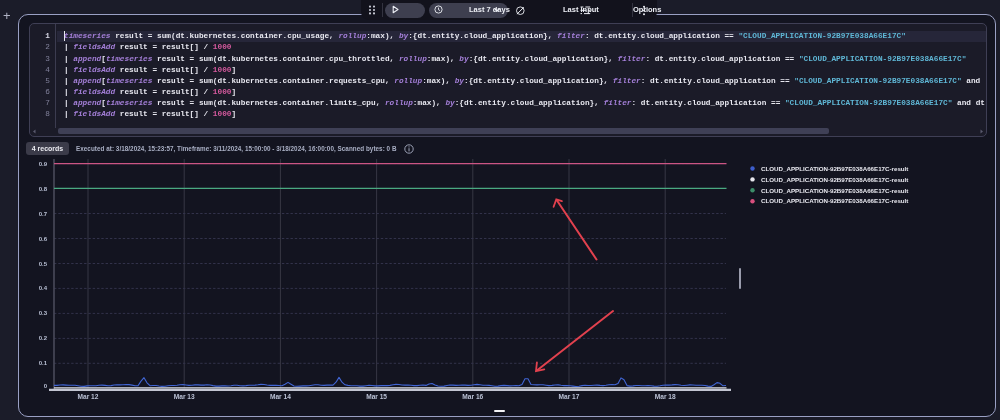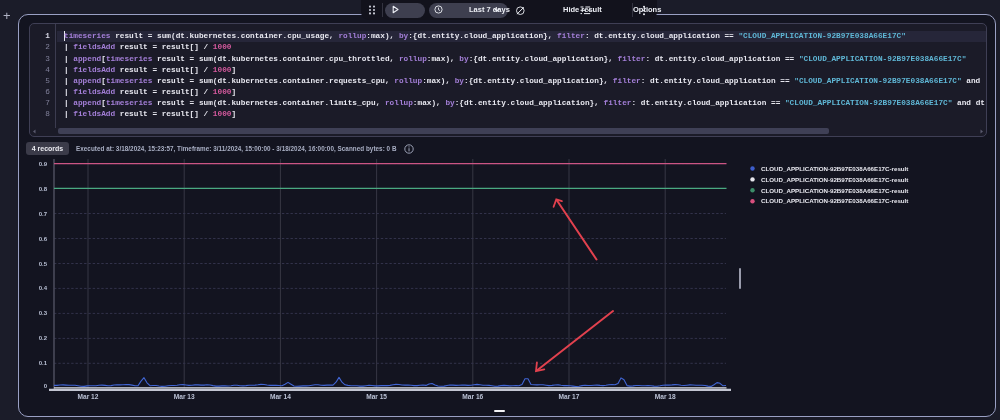--- a/index.html
+++ b/index.html
@@ -17,21 +17,21 @@
   .ttxt { position:absolute; color:#eceef4; font-size:7.5px; font-weight:bold; top:5px;padding-left:32px; }
   
   #editor { left:29px; top:23px; width:958px; height:114px; background:#1b1b28;
             border:1px solid #3f3f55; border-radius:5px; overflow:hidden; }
   #gutter { position:absolute; left:0; top:0; width:26px; height:104px;
             border-right:1px solid #3c3c50; }
   .ln { position:absolute; width:20px; text-align:right; color:#80809a;
         font-family:"Liberation Mono", monospace; font-size:7.75px; line-height:11.15px; }
   .cl { position:absolute; left:34px; white-space:pre; color:#e8e8f0; font-weight:bold;
         font-family:"Liberation Mono", monospace; font-size:7.75px; line-height:11.15px; width:1400px;}
-  .kw { color:#a47fd8; } .num { color:#d55a9e; } .str { color:#5fb7d6; }
+  .kw { color:#a47fd8;font-style:italic; } .num { color:#d55a9e; } .str { color:#5fb7d6; }
   #hl { position:absolute; left:27px; top:6.6px; right:0; height:11.15px; background:#262639; }
   #caret { position:absolute; left:34px; top:7.4px; width:1px; height:9.6px; background:#e8e8f0; }
   #hthumb { position:absolute; left:28px; top:104px; width:771px; height:5.5px;
             background:#3f4056; border-radius:2px; }
   
   #badge { left:26px; top:142px; width:43px; height:13px; background:#3b3b49; border-radius:3px;
            color:#ececf2; font-size:7px; font-weight:bold; text-align:center; line-height:13px; }
   #meta { left:76px; top:144.6px; color:#a9afc4; font-size:6.3px; font-weight:600; letter-spacing:0.05px; }
   
   #chartsvg { left:0; top:0; z-index:5; }
@@ -64,21 +64,21 @@
     <path d="M4.5 2.6 L4.5 4.7 L6 5.6" fill="none" stroke="#eceef4" stroke-width="0.9"></path>
   </svg>
   <div class="ttxt" style="left:76px">Last 7 days</div>
   <svg class="abs" style="left:132px;top:7px;z-index:2" width="8" height="6" viewBox="0 0 8 6">
     <path d="M1.5 1.5 L4 4 L6.5 1.5" fill="none" stroke="#eceef4" stroke-width="1.1"></path>
   </svg>
   <svg class="abs" style="left:154px;top:6px" width="11" height="10" viewBox="0 0 11 10">
     <circle cx="5.3" cy="4.7" r="3.8" fill="none" stroke="#eceef4" stroke-width="0.9"></circle>
     <path d="M1.9 8.2 L8.8 1.3" stroke="#eceef4" stroke-width="1"></path>
   </svg>
-  <div class="ttxt" style="left:170px">Hide result</div>
+  <div class="ttxt" style="left:170px">Last input</div>
   <svg class="abs" style="left:219px;top:6.2px" width="11" height="9" viewBox="0 0 11 9">
     <g stroke="#eceef4" stroke-width="1" fill="none">
       <path d="M0.5 1 H3.4 M5.4 1 H10.2"></path>
       <path d="M0.5 4.3 H6 M8 4.3 H10.2"></path>
       <path d="M0.5 7.6 H2 M4 7.6 H10.2"></path>
     </g>
   </svg>
   <div class="ttxt" style="left:240px">Options</div>
   <div class="tdiv" style="left:271px"></div>
   <svg class="abs" style="left:279px;top:4.5px" width="8" height="11" viewBox="0 0 8 11">

